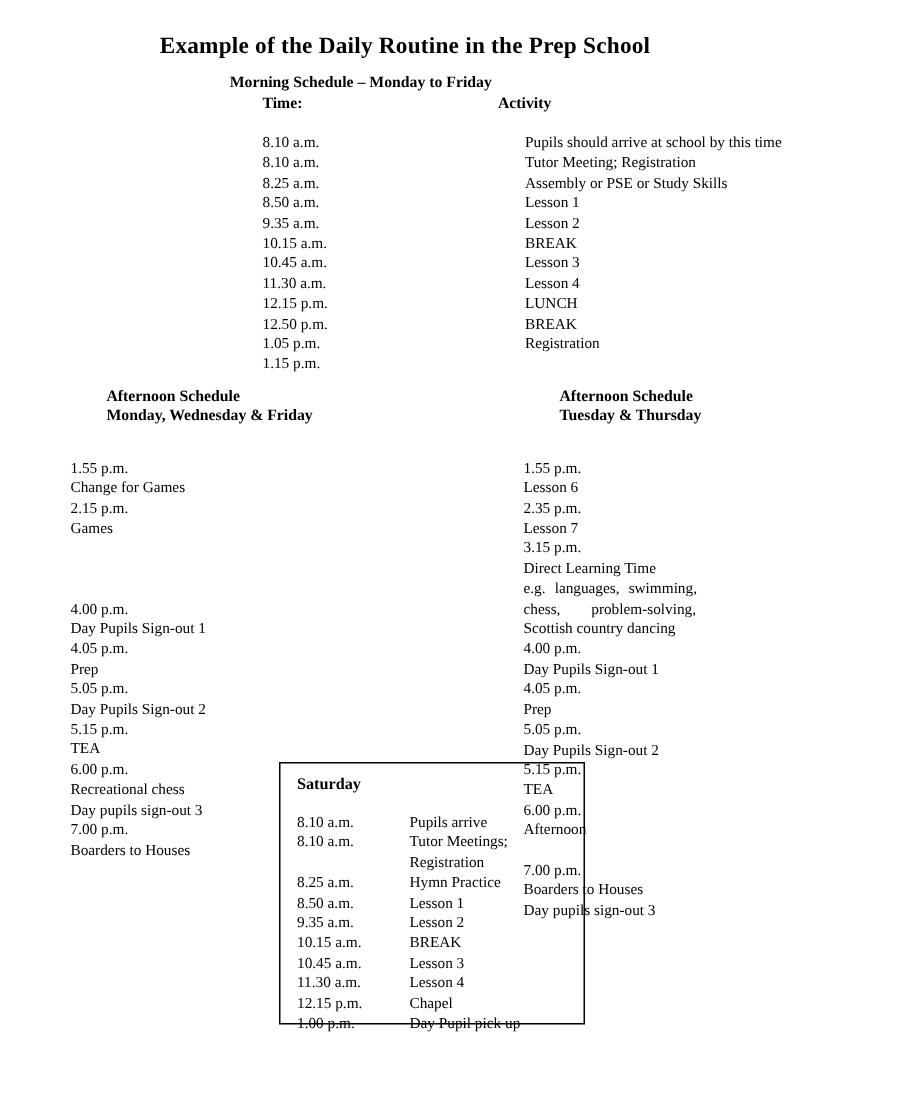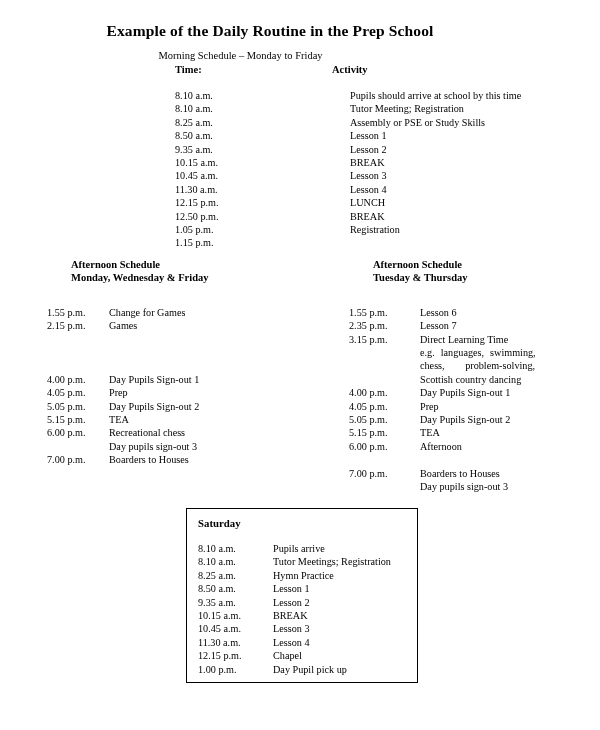--- a/index.html
+++ b/index.html
@@ -27,21 +27,21 @@
     font-weight: bold;
     letter-spacing: 0.15px;
   }
 
   
   #morning-subtitle {
     position: absolute;
     top: 50px; left: 0; width: 481px;
     text-align: center;
     font-size: 10.5px;
-    font-weight: normal;
+    font-weight: bold;
   }
   #morning-head-time {
     position: absolute;
     top: 64px; left: 175px;
     font-size: 10.5px;
     font-weight: bold;
   }
   #morning-head-activity {
     position: absolute;
     top: 64px; left: 332px;
@@ -67,42 +67,42 @@
   #afternoon-right { left: 349px; width: 215px; }
 
   .aft-head {
     font-weight: bold;
     font-size: 10.5px;
     line-height: 13.4px;
     margin-left: 24px;
   }
   .aft-body { margin-top: 21px; }
 
-  .aft-row { display: flex; line-height: 13.4px; }
+  .aft-row { display: flex; line-height: 13.4px; flex-direction: column; }
   #afternoon-left  .t { width: 62px; flex: none; }
   #afternoon-right .t { width: 71px; flex: none; }
   .aft-row .a { flex: 1; }
 
   .spacer-1 { height: 13.4px; }
   .spacer-3 { height: 40.2px; }
 
   .just {
     text-align: justify;
     text-align-last: left;
     line-height: 13.4px;
   }
   .just-line { display: block; }
   .wide-a { word-spacing: 3.5px; }
   .wide-b { word-spacing: 18px; }
 
   
   #saturday-box {
     position: absolute;
     left: 186px; top: 508px;
-    width: 232px; height: 175px;
+    width: 204px; height: 175px;
     border: 1px solid #000000;
     box-sizing: border-box;
   }
   #saturday-title {
     position: absolute;
     left: 11px; top: 8px;
     font-size: 10.8px;
     font-weight: bold;
   }
   #saturday-rows {

